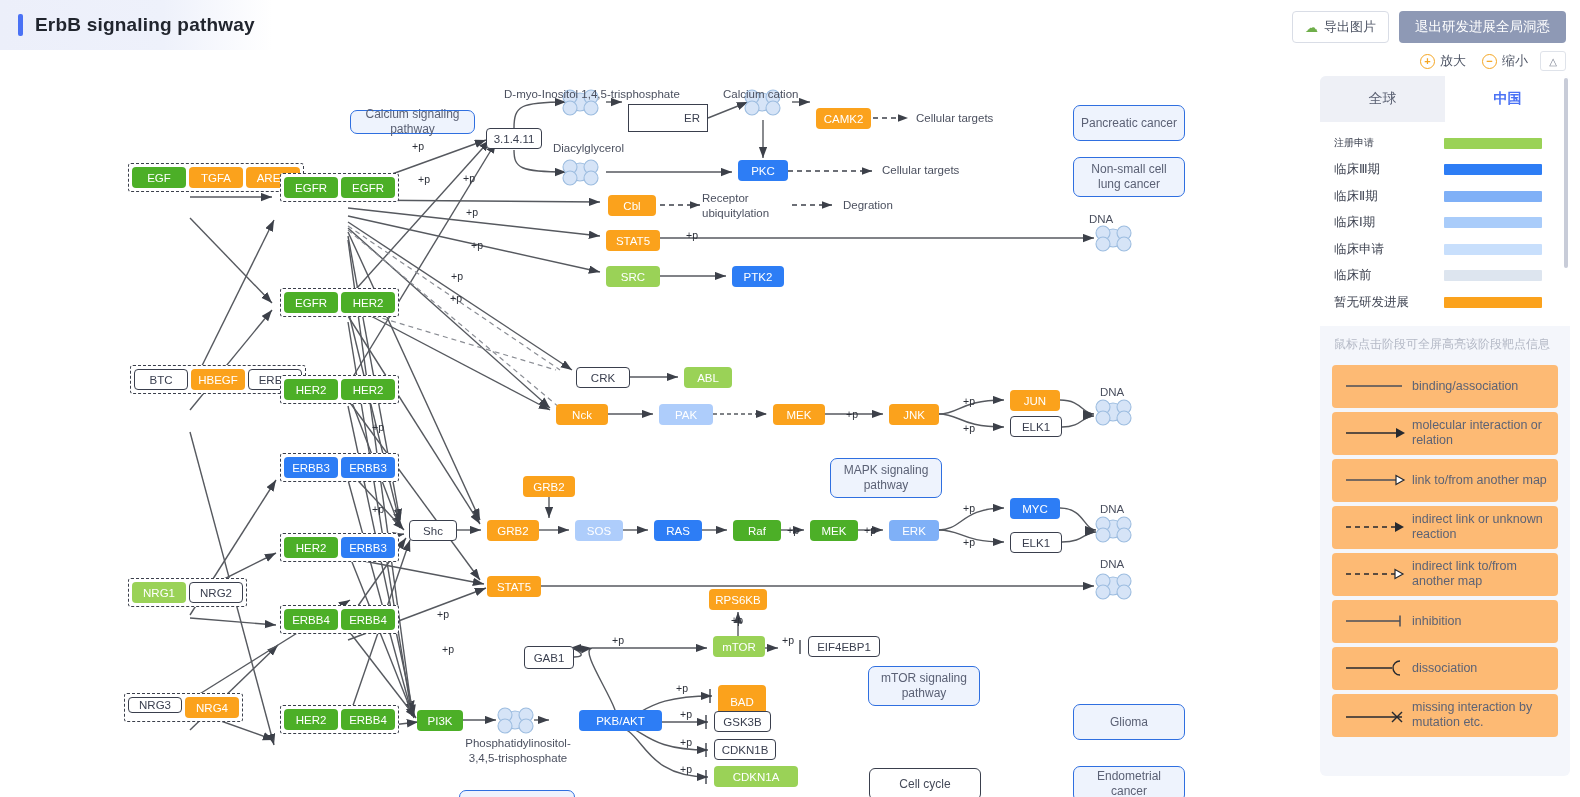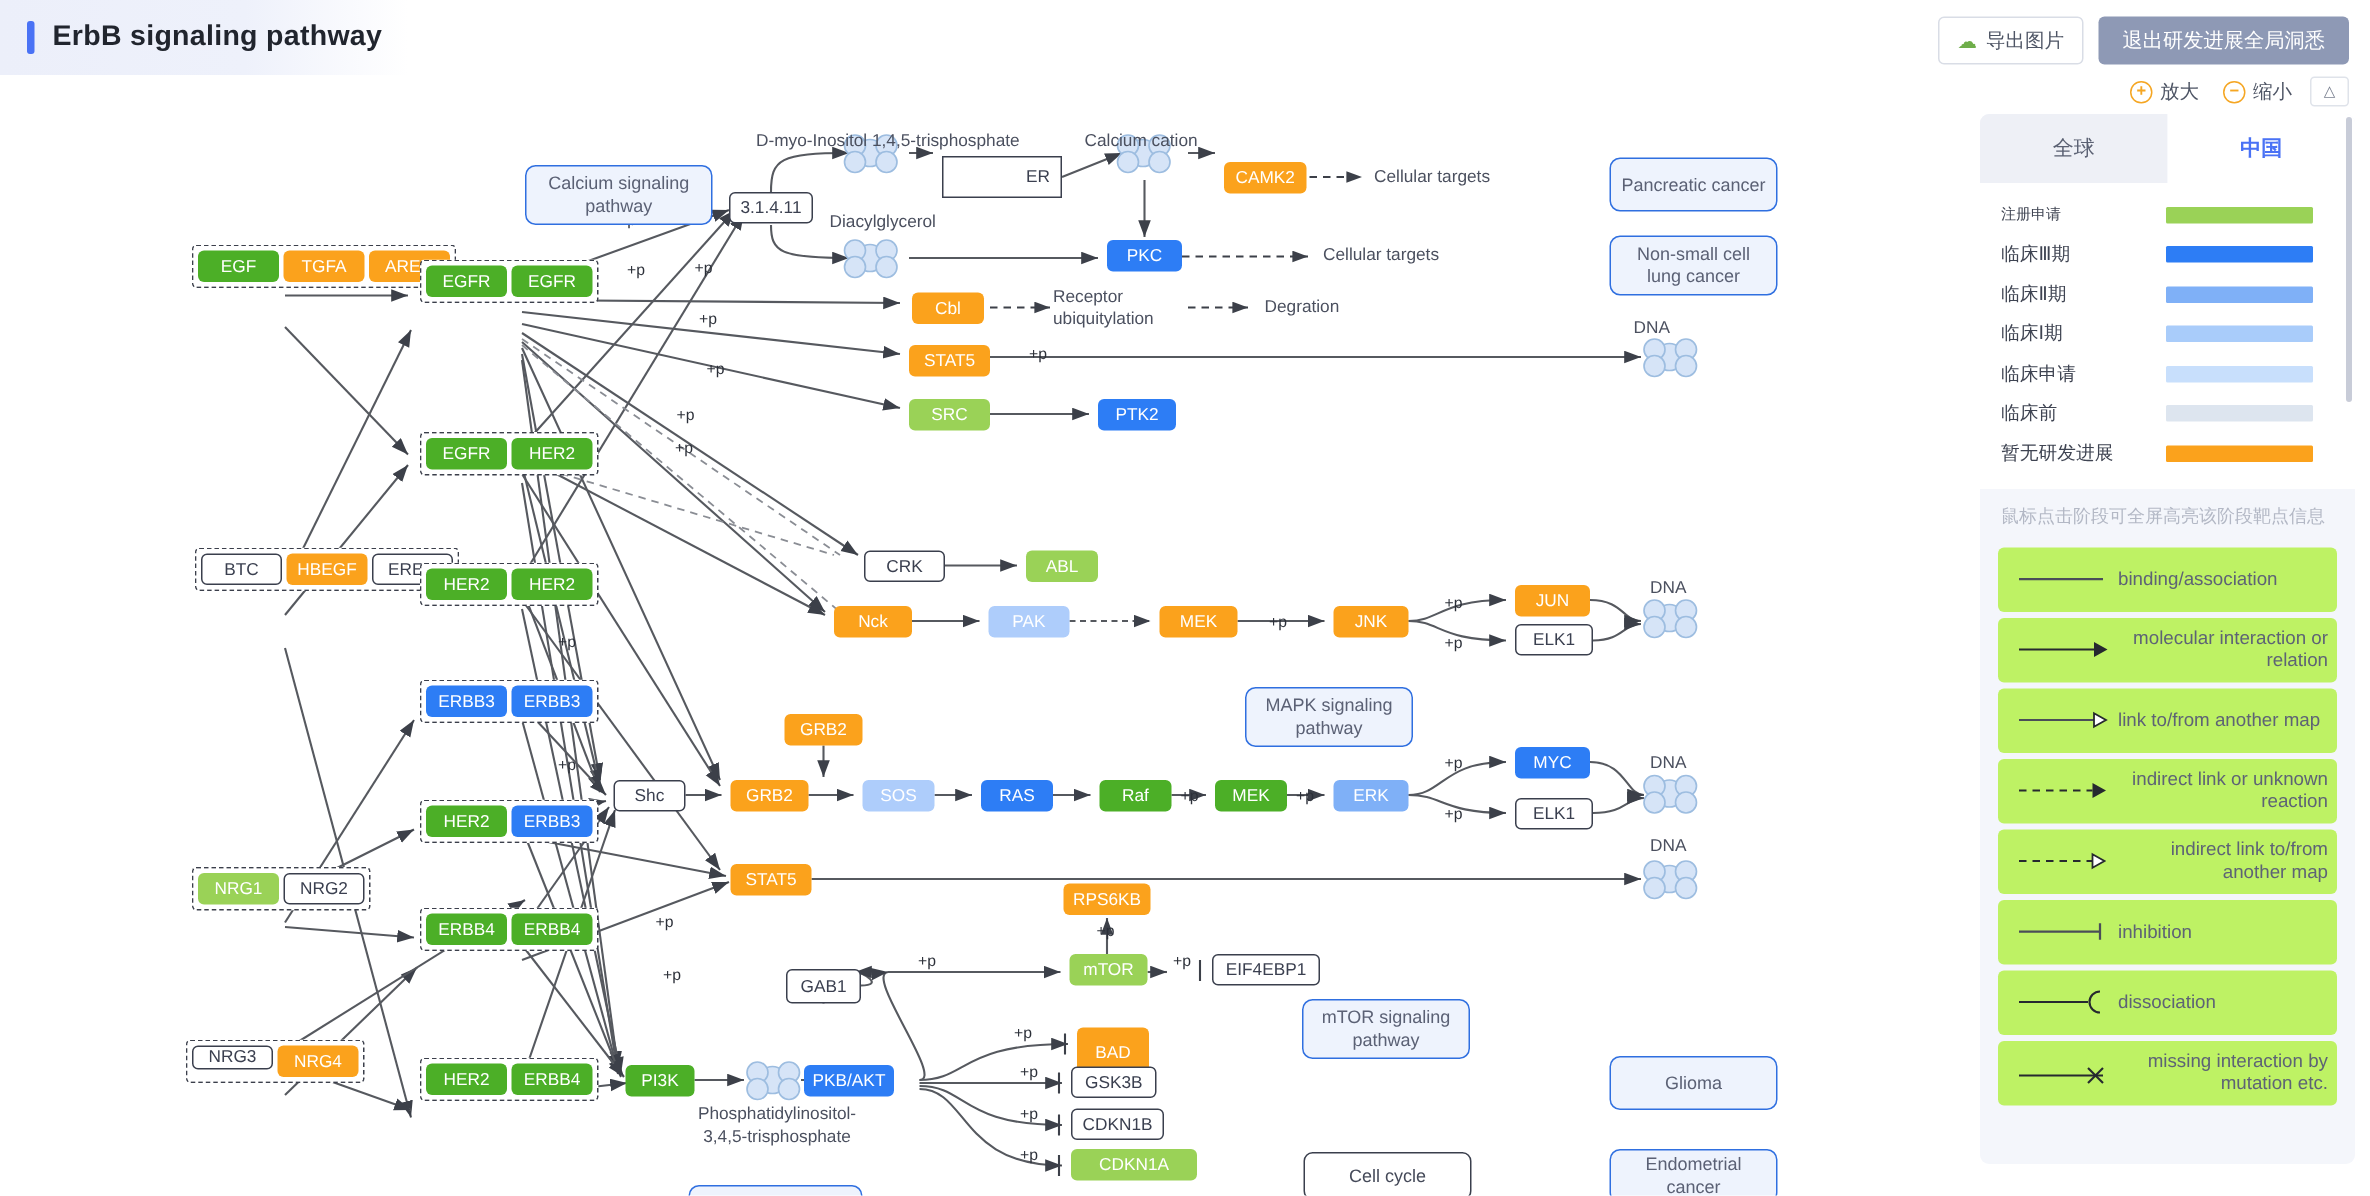--- a/index.html
+++ b/index.html
@@ -61,22 +61,22 @@
     font-size:14px; color:#5a6072; cursor:pointer; background:#eef0f6;
   }
   .panel-tab.active { background:#fff; color:#4a72f5; font-weight:bold; }
   .legend-card { background:#fff; padding:8px 14px 10px 14px; }
   .legend-row { display:flex; align-items:center; height:26.5px; }
   .legend-row .swatch { width:98px; height:11px; border-radius:1px; }
   .panel-hint {
     font-size:12px; color:#b3b8c5; line-height:17px; padding:10px 14px 12px 14px;
   }
   .relcard {
-    background:#bef264; margin:0 12px 4px 12px; border-radius:4px;
-    display:flex; align-items:center; min-height:43px; padding:5px 6px;text-align:right;
+    background:#fdba74; margin:0 12px 4px 12px; border-radius:4px;
+    display:flex; align-items:center; min-height:43px; padding:5px 6px;
   }
   .relcard .sym { width:74px; flex:0 0 74px; display:flex; align-items:center; justify-content:center; }
   .relcard .txt { font-size:12.5px; color:#5d6375; line-height:15px; }
   .panel-scroll {
     position:absolute; right:2px; top:2px; width:4px; height:190px;
     background:#c8ccd8; border-radius:2px;
   }
 
   
   .canvas { position:absolute; left:0; top:40px; width:1300px; height:757px; }
@@ -426,25 +426,25 @@
         <div class="node n-orange" style="left: 487px; top: 536px; width: 54px; height: 21px;">STAT5</div>
         <div class="node n-orange" style="left: 709px; top: 549px; width: 58px; height: 21px;">RPS6KB</div>
         <div class="node n-white" style="left: 524px; top: 606px; width: 50px; height: 23px;">GAB1</div>
         <div class="node n-lgreen" style="left: 713px; top: 596px; width: 52px; height: 21px;">mTOR</div>
         <div class="node n-white" style="left: 808px; top: 596px; width: 72px; height: 21px;">EIF4EBP1</div>
         <div class="node n-orange" style="left: 718px; top: 645px; width: 48px; height: 34px;">BAD</div>
         <div class="node n-white" style="left: 714px; top: 671px; width: 57px; height: 21px;">GSK3B</div>
         <div class="node n-white" style="left: 714px; top: 699px; width: 62px; height: 21px;">CDKN1B</div>
         <div class="node n-lgreen" style="left: 714px; top: 726px; width: 84px; height: 21px;">CDKN1A</div>
         <div class="node n-green" style="left: 417px; top: 670px; width: 46px; height: 21px;">PI3K</div>
-        <div class="node n-blue" style="left: 536px; top: 670px; width: 60px; height: 21px;">PKB/AKT</div>
+        <div class="node n-blue" style="left: 579px; top: 670px; width: 83px; height: 21px;">PKB/AKT</div>
       </div>
 
     <div id="pwbox-layer">
-        <div class="pw-box" style="left: 350px; top: 70px; width: 125px; height: 40px;">Calcium signaling pathway</div>
+        <div class="pw-box" style="left: 350px; top: 70px; width: 125px; height: 24px;">Calcium signaling pathway</div>
         <div class="pw-box" style="left: 830px; top: 418px; width: 112px; height: 40px;">MAPK signaling pathway</div>
         <div class="pw-box" style="left: 868px; top: 626px; width: 112px; height: 40px;">mTOR signaling pathway</div>
         <div class="pw-box" style="left: 459px; top: 750px; width: 116px; height: 40px;">PI3K-Akt signaling pathway</div>
         <div class="pw-box" style="left: 1073px; top: 65px; width: 112px; height: 36px;">Pancreatic cancer</div>
         <div class="pw-box" style="left: 1073px; top: 117px; width: 112px; height: 40px;">Non-small cell lung cancer</div>
         <div class="pw-box" style="left: 1073px; top: 664px; width: 112px; height: 36px;">Glioma</div>
         <div class="pw-box" style="left: 1073px; top: 726px; width: 112px; height: 36px;">Endometrial cancer</div>
       </div>
 
     <div id="plainbox-layer">

